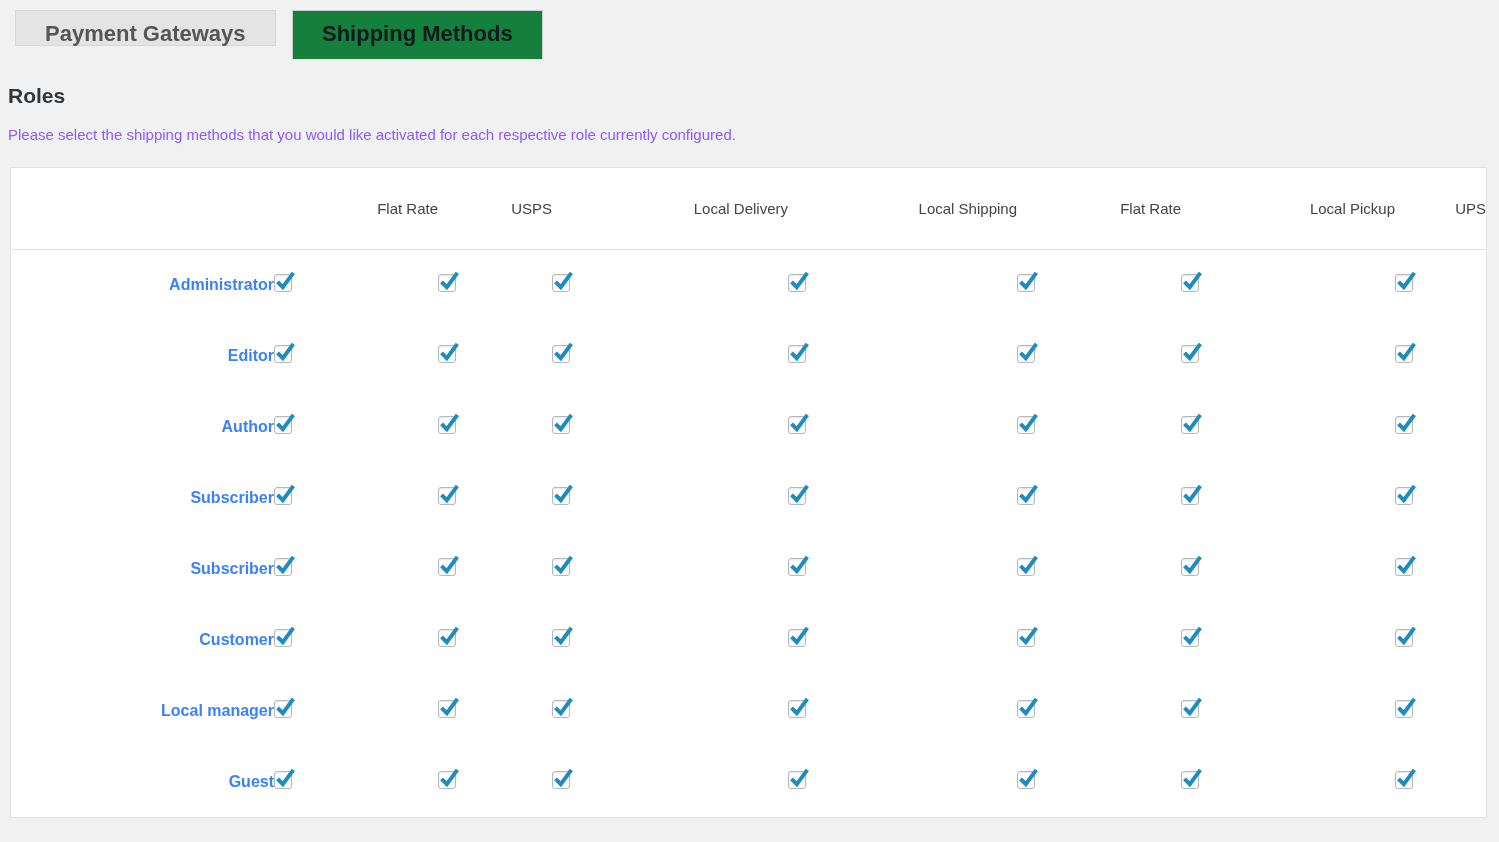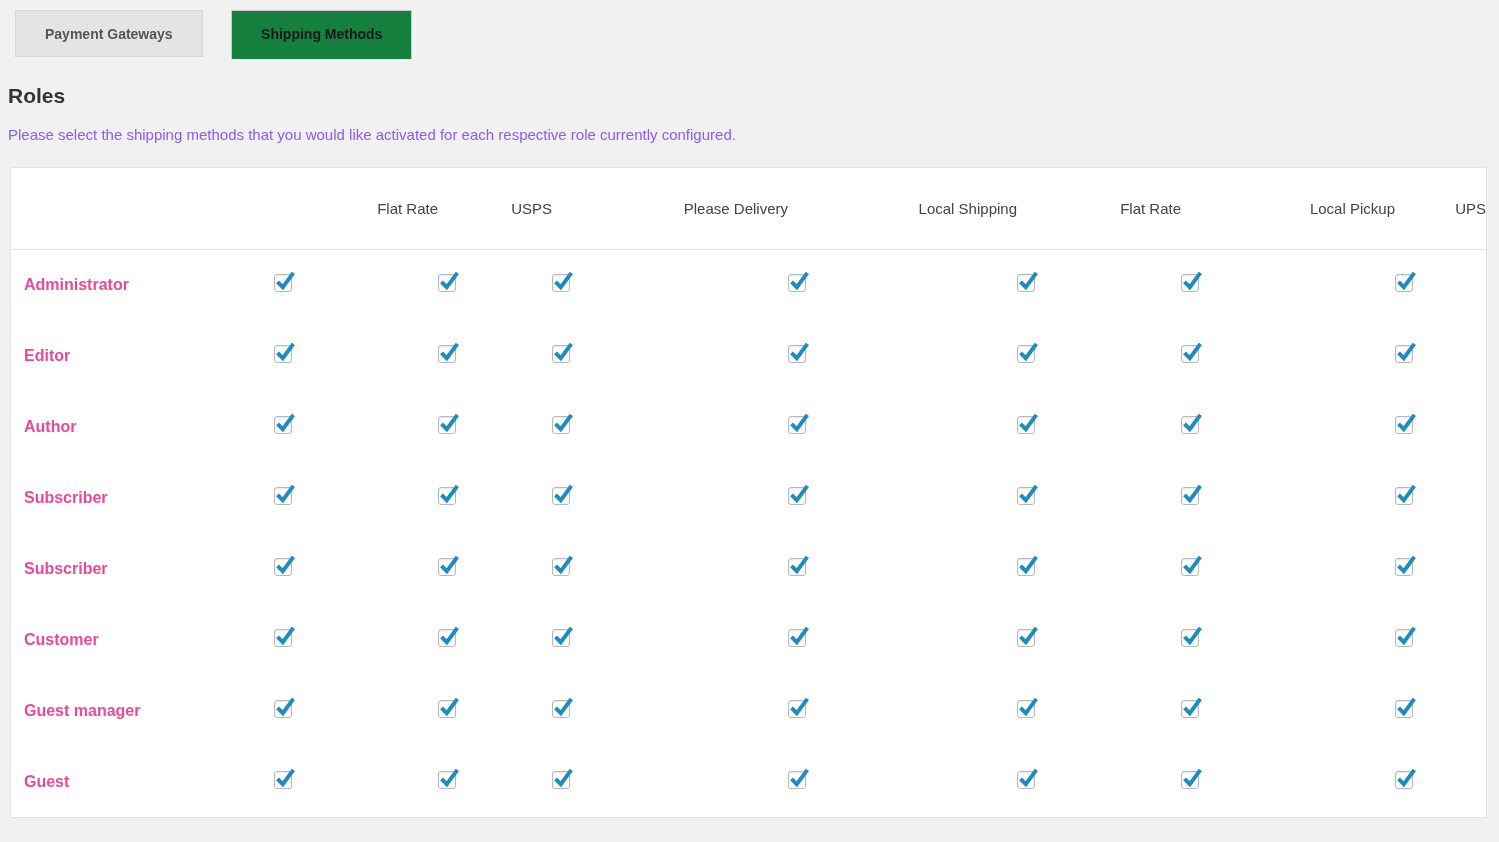--- a/index.html
+++ b/index.html
@@ -9,28 +9,28 @@
     font-family:"Liberation Sans","DejaVu Sans",sans-serif;
     color:#444;
     overflow:hidden;
   }
 
   
   .tab-bar { padding:10px 0 0 15px; height:58px; }
   .tab {
     display:inline-block;
     vertical-align:top;
-    padding:12px 29px 11px 29px;
-    font-size:14px;
+    padding:12px 29px 0 29px;
+    font-size:22px;
     font-weight:700;
     color:#555;
     background:#e4e4e4;
     border:1px solid #d6d6d6;
     text-decoration:none;
-    margin-right:24px;
+    margin-right:12px;
     cursor:pointer;
     line-height:22px;
   }
   .tab.active {
     background:#15803d;
     color:#16191c;
     border-color:#cccccc;
     border-bottom:none;
     padding-bottom:14px;
   }
@@ -68,22 +68,22 @@
     color:#444;
     text-align:right;
     vertical-align:middle;
     border-bottom:1px solid #e2e2e2;
   }
   thead th:first-child, tbody th { padding-left:13px; }
   tbody tr { height:71px; }
   tbody th {
     font-weight:700;
     font-size:16px;
-    color:#ec4899;
-    text-align:left;
+    color:#3b82f6;
+    text-align:right;
     vertical-align:middle;
   }
   tbody td { text-align:left; vertical-align:middle; }
 
   
   .cb {
     position:relative;
     display:inline-block;
     width:18px; height:18px;
     background:#fff;
@@ -125,21 +125,21 @@
         <col style="width:229px">
         <col style="width:164px">
         <col style="width:214px">
         <col>
       </colgroup>
       <thead>
         <tr>
             <th></th>
             <th>Flat Rate</th>
             <th>USPS</th>
-            <th>Please Delivery</th>
+            <th>Local Delivery</th>
             <th>Local Shipping</th>
             <th>Flat Rate</th>
             <th>Local Pickup</th>
             <th>UPS</th>
           </tr>
       </thead>
       <tbody>
           <tr>
             <th>Administrator</th>
             <td><span class="cb"><svg viewBox="0 0 20 20">
@@ -278,21 +278,21 @@
                   <polyline points="3.2,10.8 8,15.6 17.6,2.6"></polyline>
                 </svg></span></td>
             <td><span class="cb"><svg viewBox="0 0 20 20">
                   <polyline points="3.2,10.8 8,15.6 17.6,2.6"></polyline>
                 </svg></span></td>
             <td><span class="cb"><svg viewBox="0 0 20 20">
                   <polyline points="3.2,10.8 8,15.6 17.6,2.6"></polyline>
                 </svg></span></td>
           </tr>
           <tr>
-            <th>Guest manager</th>
+            <th>Local manager</th>
             <td><span class="cb"><svg viewBox="0 0 20 20">
                   <polyline points="3.2,10.8 8,15.6 17.6,2.6"></polyline>
                 </svg></span></td>
             <td><span class="cb"><svg viewBox="0 0 20 20">
                   <polyline points="3.2,10.8 8,15.6 17.6,2.6"></polyline>
                 </svg></span></td>
             <td><span class="cb"><svg viewBox="0 0 20 20">
                   <polyline points="3.2,10.8 8,15.6 17.6,2.6"></polyline>
                 </svg></span></td>
             <td><span class="cb"><svg viewBox="0 0 20 20">

